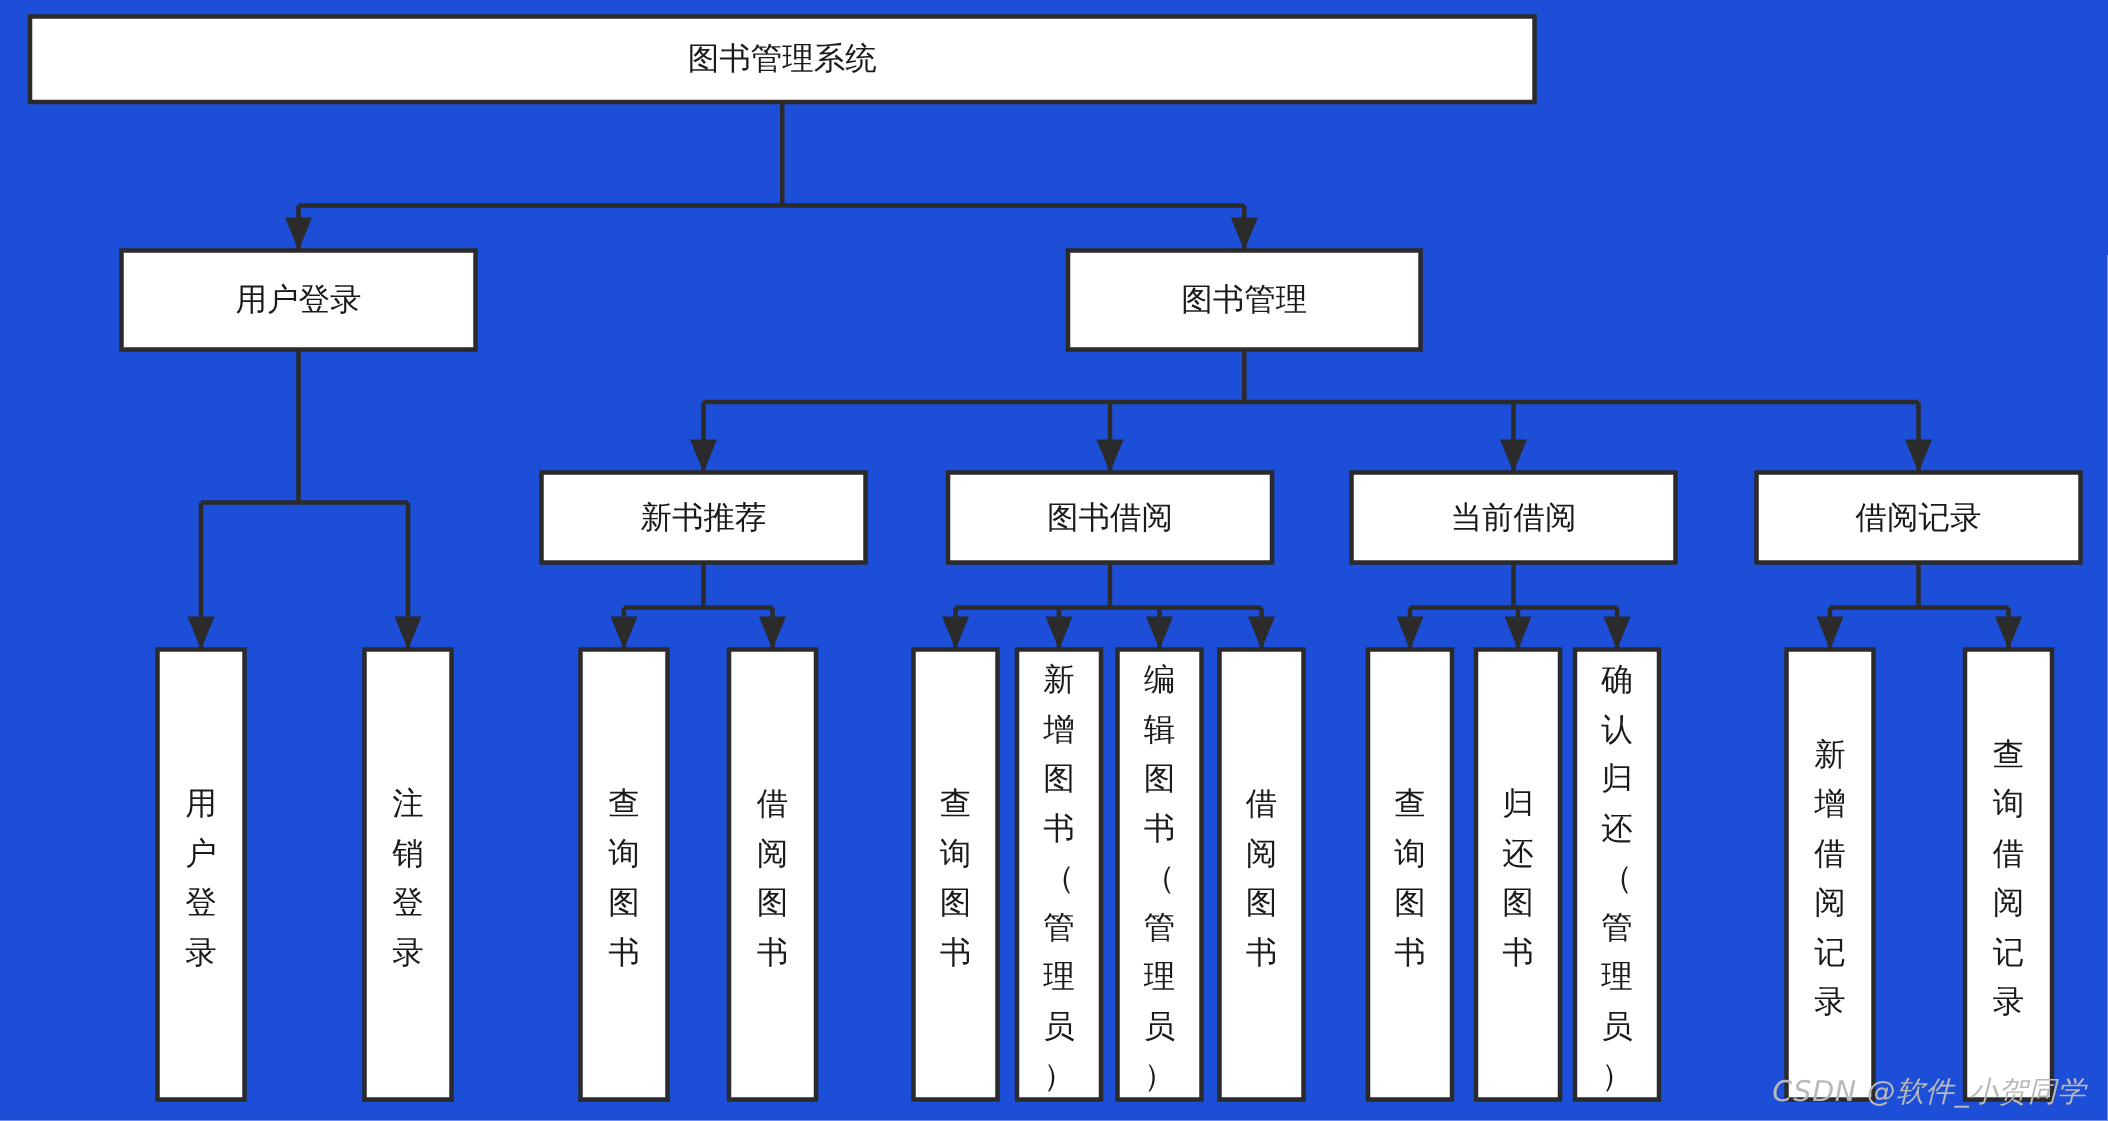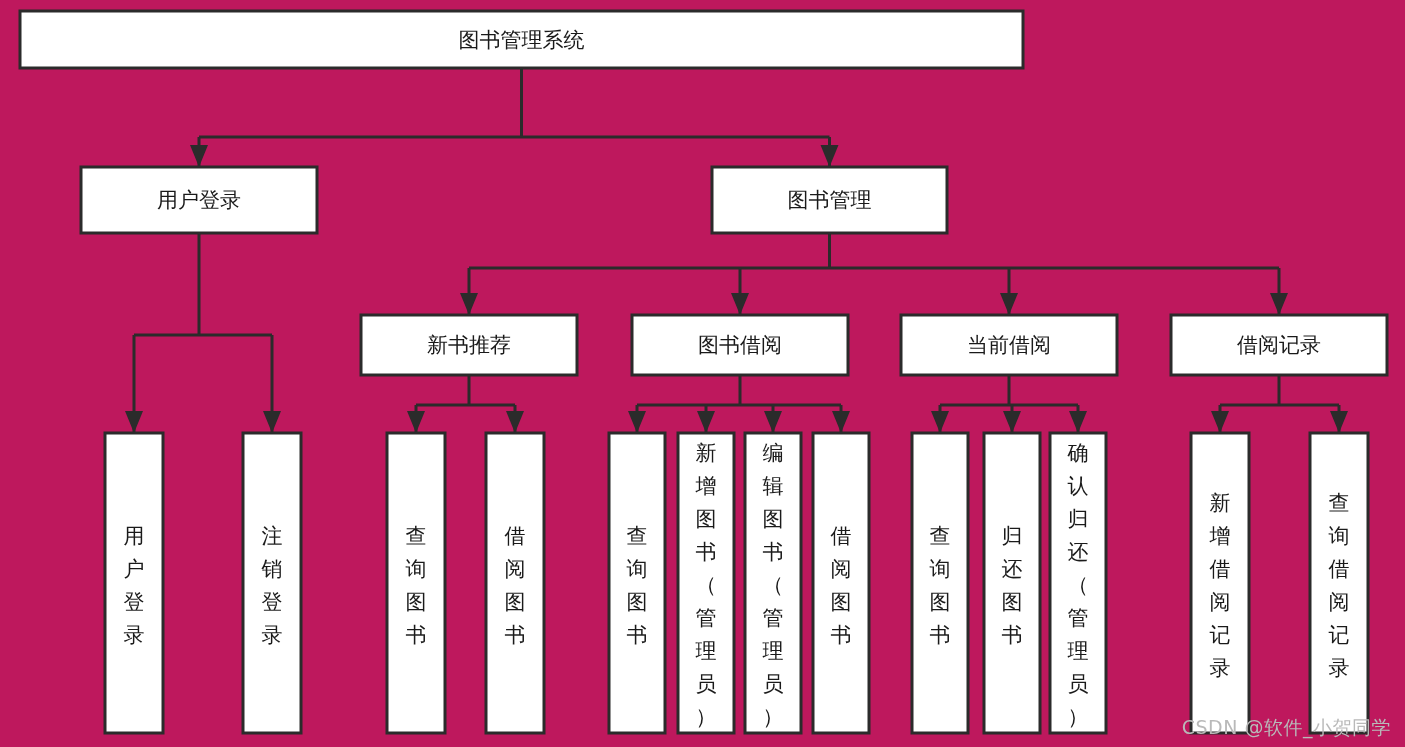--- a/index.html
+++ b/index.html
@@ -10,21 +10,21 @@
   body {
     width: 1405px;
     height: 747px;
     font-family: "DejaVu Sans", "Liberation Sans", sans-serif;
     overflow: hidden;
   }
   #diagram-root {
     position: relative;
     width: 1405px;
     height: 747px;
-    background: #be185d;
+    background: #1d4ed8;
   }
   svg.diagram {
     position: absolute;
     top: 0;
     left: 0;
     width: 1405px;
     height: 747px;
     display: block;
   }
   .node-rect {
@@ -58,20 +58,21 @@
   .watermark {
     position: absolute;
     right: 14px;
     bottom: 6px;
     font-family: "DejaVu Sans", "Liberation Sans", sans-serif;
     font-size: 19px;
     color: #b9b9b9;
     letter-spacing: 0.5px;
     white-space: nowrap;
     pointer-events: none;
+    font-style: italic;
   }
 </style>
 </head>
 <body>
 
 <div id="diagram-root">
   <svg class="diagram" id="diagram-svg" viewBox="0 0 1405 747" xmlns="http://www.w3.org/2000/svg">
       <g>
         <path d="M 521.5 68 L 521.5 137" class="connector"></path>
         <path d="M 199 137 L 829.5 137" class="connector"></path>

